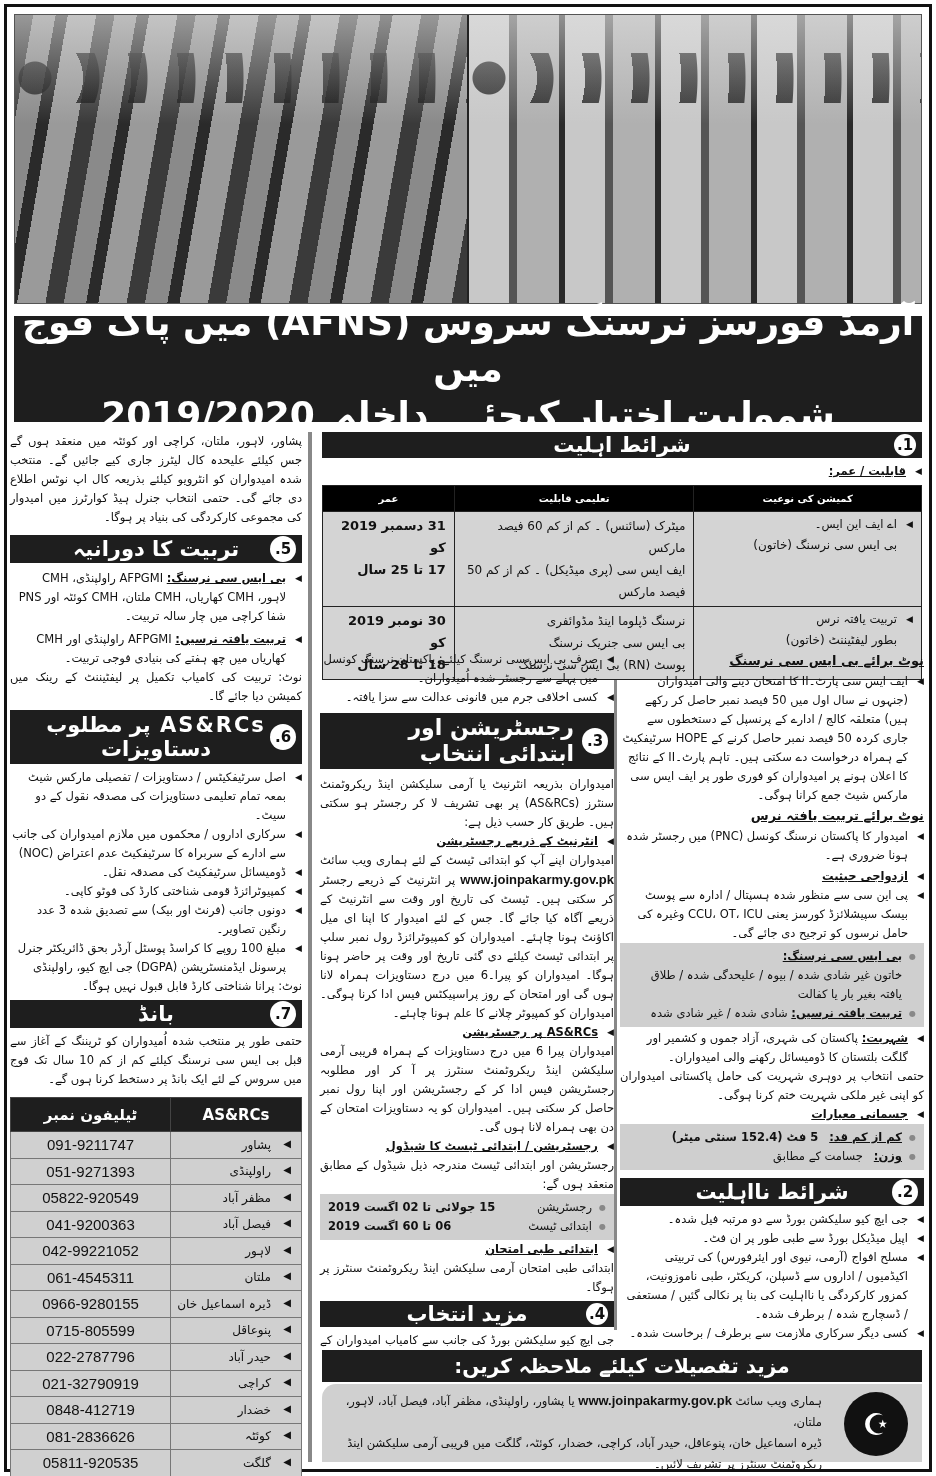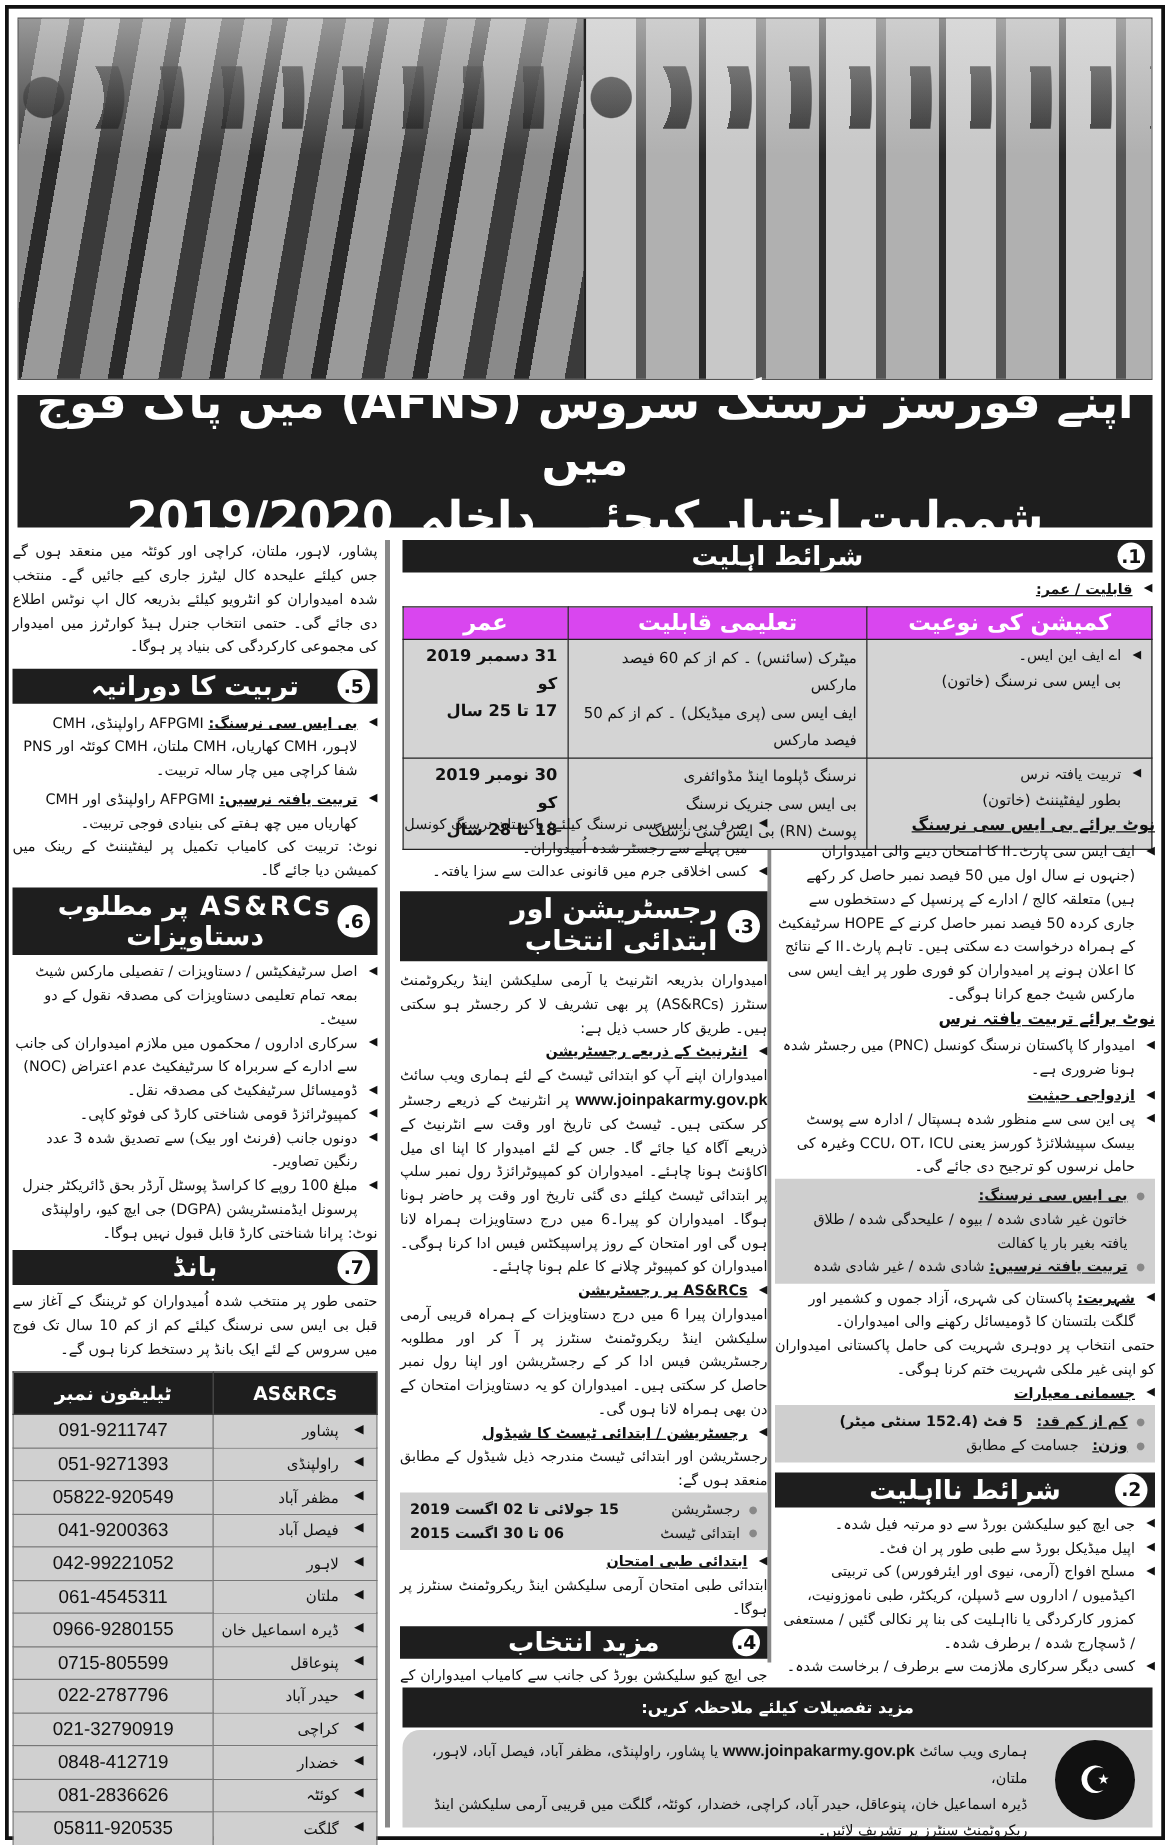--- a/index.html
+++ b/index.html
@@ -31,53 +31,53 @@
   .bul{font-size:11.5px;line-height:19px;padding-right:16px;position:relative}
   .bul::before{content:"◀";position:absolute;right:0;top:0;font-size:9px}
   .ul{text-decoration:underline;font-weight:bold}
   .grey{background:#cfcfcf;padding:4px 8px}
   .dot{font-size:11.5px;line-height:19px;padding-right:14px;position:relative}
   .dot::before{content:"●";position:absolute;right:0;top:0;font-size:8px;color:#888}
 
   
   .sec1{position:absolute;left:322px;top:432px;width:600px;direction:rtl}
   table.elig{width:100%;border-collapse:collapse;font-size:12px}
-  table.elig th{background:#d946ef;color:#fff;font-weight:bold;font-size:18px;height:26px;border:1px solid #222}
+  table.elig th{background:#000000;color:#fff;font-weight:bold;font-size:10px;height:26px;border:1px solid #222}
   table.elig td{background:#d4d4d4;border:1px solid #222;vertical-align:top;padding:3px 8px;line-height:22px}
   .age{font-weight:bold;font-size:13px}
 
   table.phones{width:100%;border-collapse:collapse;direction:rtl;margin-top:8px}
   table.phones th{background:#1e1e1e;color:#fff;font-size:15px;height:34px;border:1px solid #444}
   table.phones td{background:#d0d0d0;border:1px solid #777;height:26.5px;font-size:14px}
   table.phones td.city{padding-right:30px;position:relative;font-size:12px}
   table.phones td.city::before{content:"◀";position:absolute;right:10px;font-size:10px}
   table.phones td.tel{text-align:center;font-weight:normal;direction:ltr;font-family:"Liberation Sans",sans-serif;font-size:15px}
 
   .footer{position:absolute;left:322px;top:1350px;width:600px;height:116px;direction:rtl}
-  .footer .fh{background:#1e1e1e;color:#fff;height:32px;display:flex;align-items:center;justify-content:center;font-size:13px;font-weight:bold;letter-spacing:2px}
+  .footer .fh{background:#1e1e1e;color:#fff;height:32px;display:flex;align-items:center;justify-content:center;font-size:20px;font-weight:bold;letter-spacing:2px}
   .footer .fb{background:#d0d0d0;border-radius:0 0 0 0;border-top-left-radius:14px;height:78px;margin-top:2px;position:relative;padding:6px 100px 4px 12px;font-size:11.5px;line-height:21px}
   .logo{position:absolute;right:14px;top:8px;width:64px;height:64px;border-radius:50%;background:#111;color:#fff;display:flex;align-items:center;justify-content:center;font-size:30px}
   .mono{font-family:"Liberation Sans",sans-serif;font-weight:bold;direction:ltr;unicode-bidi:embed}
 </style>
 </head>
 <body>
 
 <div class="frame"></div>
 
 <div class="photos">
   <div class="photo left">
       <div class="caps"></div>
     </div>
   <div class="photo right">
       <div class="caps"></div>
     </div>
 </div>
 
 <div class="title-band">
-  <div class="l1">اپنے فورسز نرسنگ سروس (AFNS) میں پاک فوج میں</div>
+  <div class="l1">آرمڈ فورسز نرسنگ سروس (AFNS) میں پاک فوج میں</div>
   <div class="l2">شمولیت اختیار کیجئے۔ داخلہ۔2019/2020</div>
 </div>
 
 <div class="vsep" style="left:308px;top:432px;height:1030px"></div>
 <div class="vsep" style="left:614px;top:660px;height:670px;width:3px"></div>
 
 <div class="sec1">
   <div class="hdr" style="height:26px">
     <span class="num" style="width:22px;height:22px">1.</span>
     <span>شرائط اہلیت</span>
@@ -242,21 +242,21 @@
   <div class="p">امیدواران پیرا 6 میں درج دستاویزات کے ہمراہ قریبی آرمی سلیکشن اینڈ ریکروٹمنٹ سنٹرز پر آ کر اور مطلوبہ رجسٹریشن فیس ادا کر کے رجسٹریشن اور اپنا رول نمبر حاصل کر سکتی ہیں۔ امیدواران کو یہ دستاویزات امتحان کے دن بھی ہمراہ لانا ہوں گی۔</div>
   <div class="bul ul">رجسٹریشن / ابتدائی ٹیسٹ کا شیڈول</div>
   <div class="p">رجسٹریشن اور ابتدائی ٹیسٹ مندرجہ ذیل شیڈول کے مطابق منعقد ہوں گے:</div>
   <div class="grey">
     <div class="dot" style="display:flex;justify-content:space-between">
         <span>رجسٹریشن</span>
         <b>15 جولائی تا 02 اگست 2019</b>
       </div>
     <div class="dot" style="display:flex;justify-content:space-between">
         <span>ابتدائی ٹیسٹ</span>
-        <b>06 تا 30 اگست 2015</b>
+        <b>06 تا 60 اگست 2019</b>
       </div>
   </div>
   <div class="bul ul">ابتدائی طبی امتحان</div>
   <div class="p">ابتدائی طبی امتحان آرمی سلیکشن اینڈ ریکروٹمنٹ سنٹرز پر ہوگا۔</div>
 
   <div class="hdr" style="height:26px;margin-top:4px">
     <span class="num" style="width:22px;height:22px">4.</span>
     <span>مزید انتخاب</span>
   </div>
   <div class="p" style="margin-top:4px">جی ایچ کیو سلیکشن بورڈ کی جانب سے کامیاب امیدواران کے انٹرویو راولپنڈی،</div>

